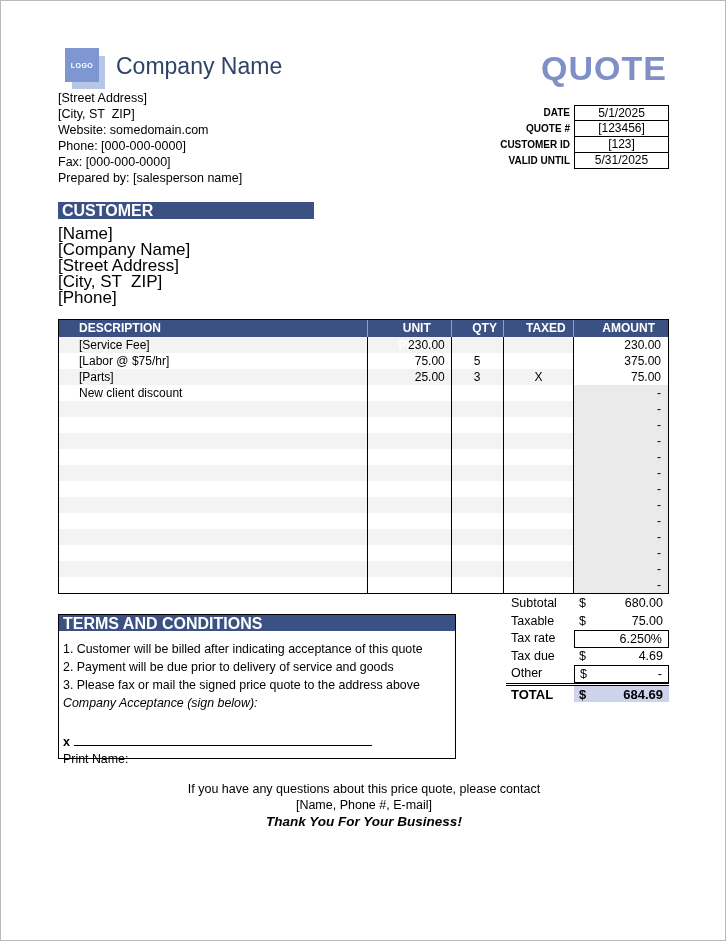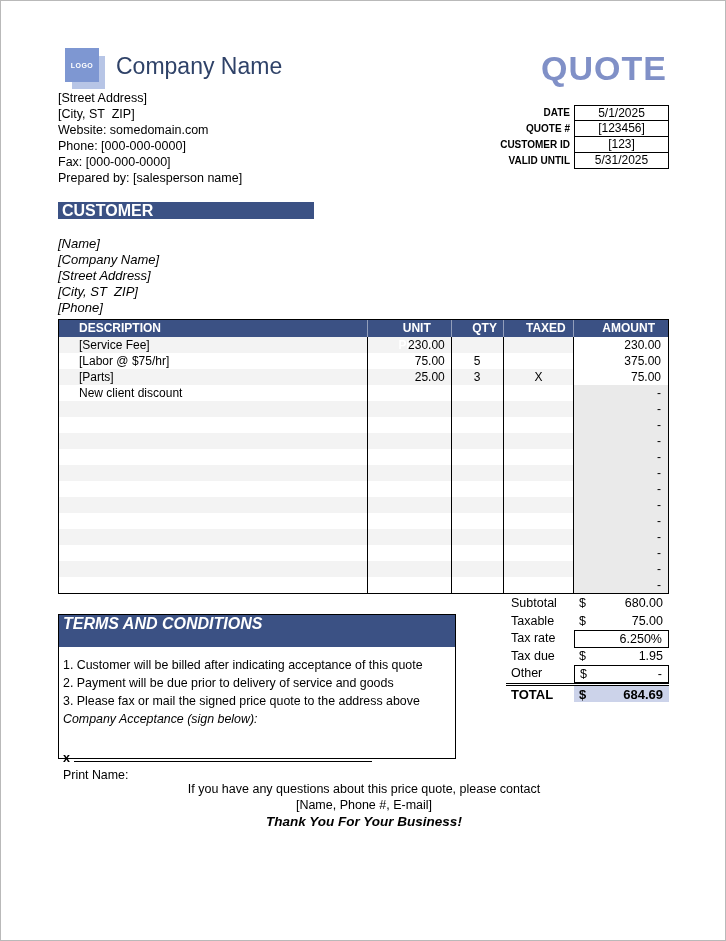--- a/index.html
+++ b/index.html
@@ -23,21 +23,21 @@
   
   .meta{position:absolute;left:420px;top:104px;width:248px;}
   .meta-row{display:flex;height:16px;}
   .meta-row + .meta-row .meta-box{margin-top:-1px;}
   .meta-label{width:153px;text-align:right;font-size:10px;font-weight:bold;line-height:16px;padding-right:4px;}
   .meta-box{width:95px;border:1px solid #000;text-align:center;font-size:12px;line-height:15px;background:#fff;}
 
   
   .section-bar{background:var(--bar-blue);color:#fff;font-weight:bold;font-size:16px;line-height:17px;padding-left:4px;}
   .customer-bar{position:absolute;left:57px;top:201px;width:256px;height:17px;}
-  .customer-lines{position:absolute;left:57px;top:235px;font-size:13px;line-height:16px;white-space:pre-wrap;font-style:italic;}
+  .customer-lines{position:absolute;left:57px;top:225px;font-size:17px;line-height:16px;white-space:pre-wrap;}
 
   
   .items{position:absolute;left:57px;top:318px;width:611px;border:1px solid #000;background:#fff;}
   .thead{display:flex;height:17px;background:var(--bar-blue);color:#fff;font-weight:bold;font-size:12px;line-height:17px;}
   .thead > div + div{border-left:1px solid rgba(255,255,255,.45);padding-left:15px;}
   .trow{display:flex;height:16px;font-size:12px;line-height:16px;}
   .tbody .trow:nth-child(odd){background:var(--stripe);}
   .c-desc{width:309px;text-align:left;padding-left:20px;overflow:hidden;}
   .c-up{width:84px;text-align:right;padding-right:6px;}
   .c-qty{width:52px;text-align:center;}
@@ -53,21 +53,21 @@
   .totals-label{flex:1;padding-left:5px;}
   .totals-cell{position:relative;width:95px;text-align:right;padding-right:6px;}
   .totals-cell .cur{position:absolute;left:5px;}
   .totals-cell.boxed{border:1px solid #000;background:#fff;margin-left:8px;}
   .total-row{position:absolute;left:505px;top:682px;width:163px;height:19px;display:flex;
     border-top:3px double #000;font-size:13px;font-weight:bold;line-height:17px;}
   .total-row .totals-cell{background:var(--total-bg);}
 
   
   .terms{position:absolute;left:57px;top:613px;width:398px;height:145px;border:1px solid #000;background:#fff;}
-  .terms-bar{height:32px;font-style:italic;}
+  .terms-bar{height:16px;}
   .terms-body{padding:9px 4px 0 4px;font-size:12.4px;}
   .terms-item{line-height:18px;}
   .acceptance{line-height:18px;font-style:italic;}
   .sig-row{margin-top:21px;height:17px;font-size:12.5px;}
   .sig-x{font-weight:bold;padding-right:4px;}
   .sig-line{display:inline-block;width:298px;border-bottom:1.5px solid #000;height:13px;}
   .print-name{line-height:18px;}
 
   
   .footer-line{position:absolute;left:0;width:726px;text-align:center;font-size:12.5px;}
@@ -241,21 +241,21 @@
       <div class="totals-row" style="top: 611.5px;">
         <div class="totals-label">Taxable</div>
         <div class="totals-cell"><span class="cur">$</span><span>75.00</span></div>
       </div>
       <div class="totals-row" style="top: 629px;">
         <div class="totals-label">Tax rate</div>
         <div class="totals-cell boxed"><span class="cur"></span><span>6.250%</span></div>
       </div>
       <div class="totals-row" style="top: 646.5px;">
         <div class="totals-label">Tax due</div>
-        <div class="totals-cell"><span class="cur">$</span><span>1.95</span></div>
+        <div class="totals-cell"><span class="cur">$</span><span>4.69</span></div>
       </div>
       <div class="totals-row" style="top: 664px;">
         <div class="totals-label">Other</div>
         <div class="totals-cell boxed"><span class="cur">$</span><span>-</span></div>
       </div>
     </div>
   <div class="total-row">
     <div class="totals-label">TOTAL</div>
     <div class="totals-cell">
       <span class="cur">$</span>

